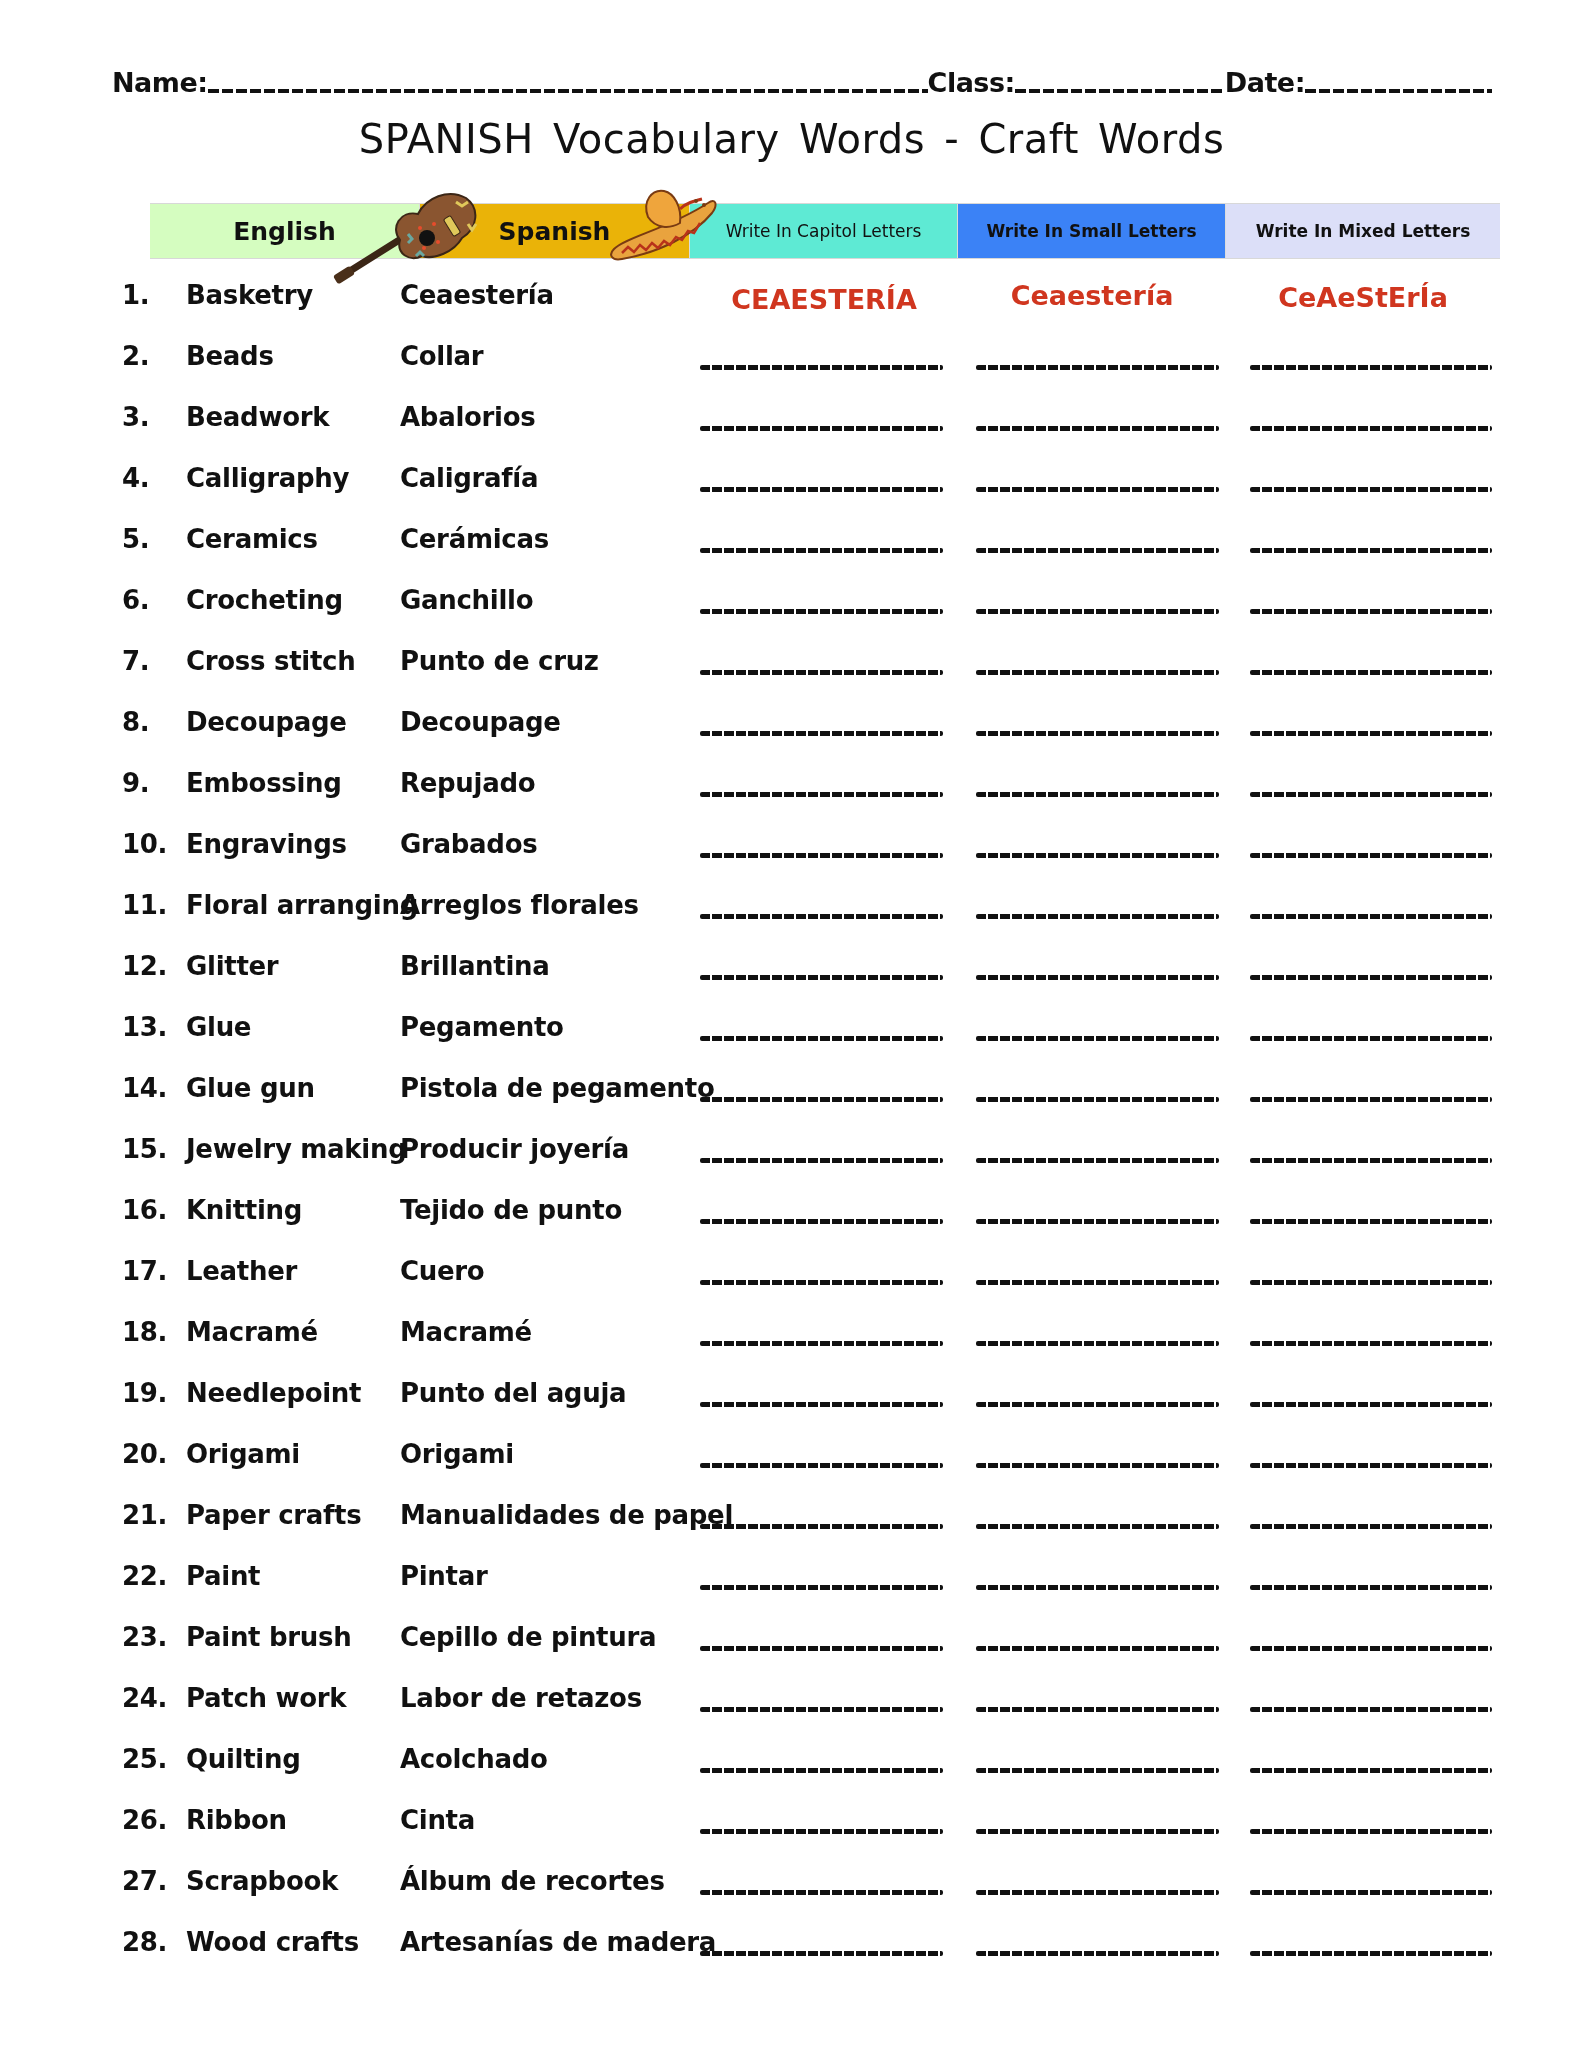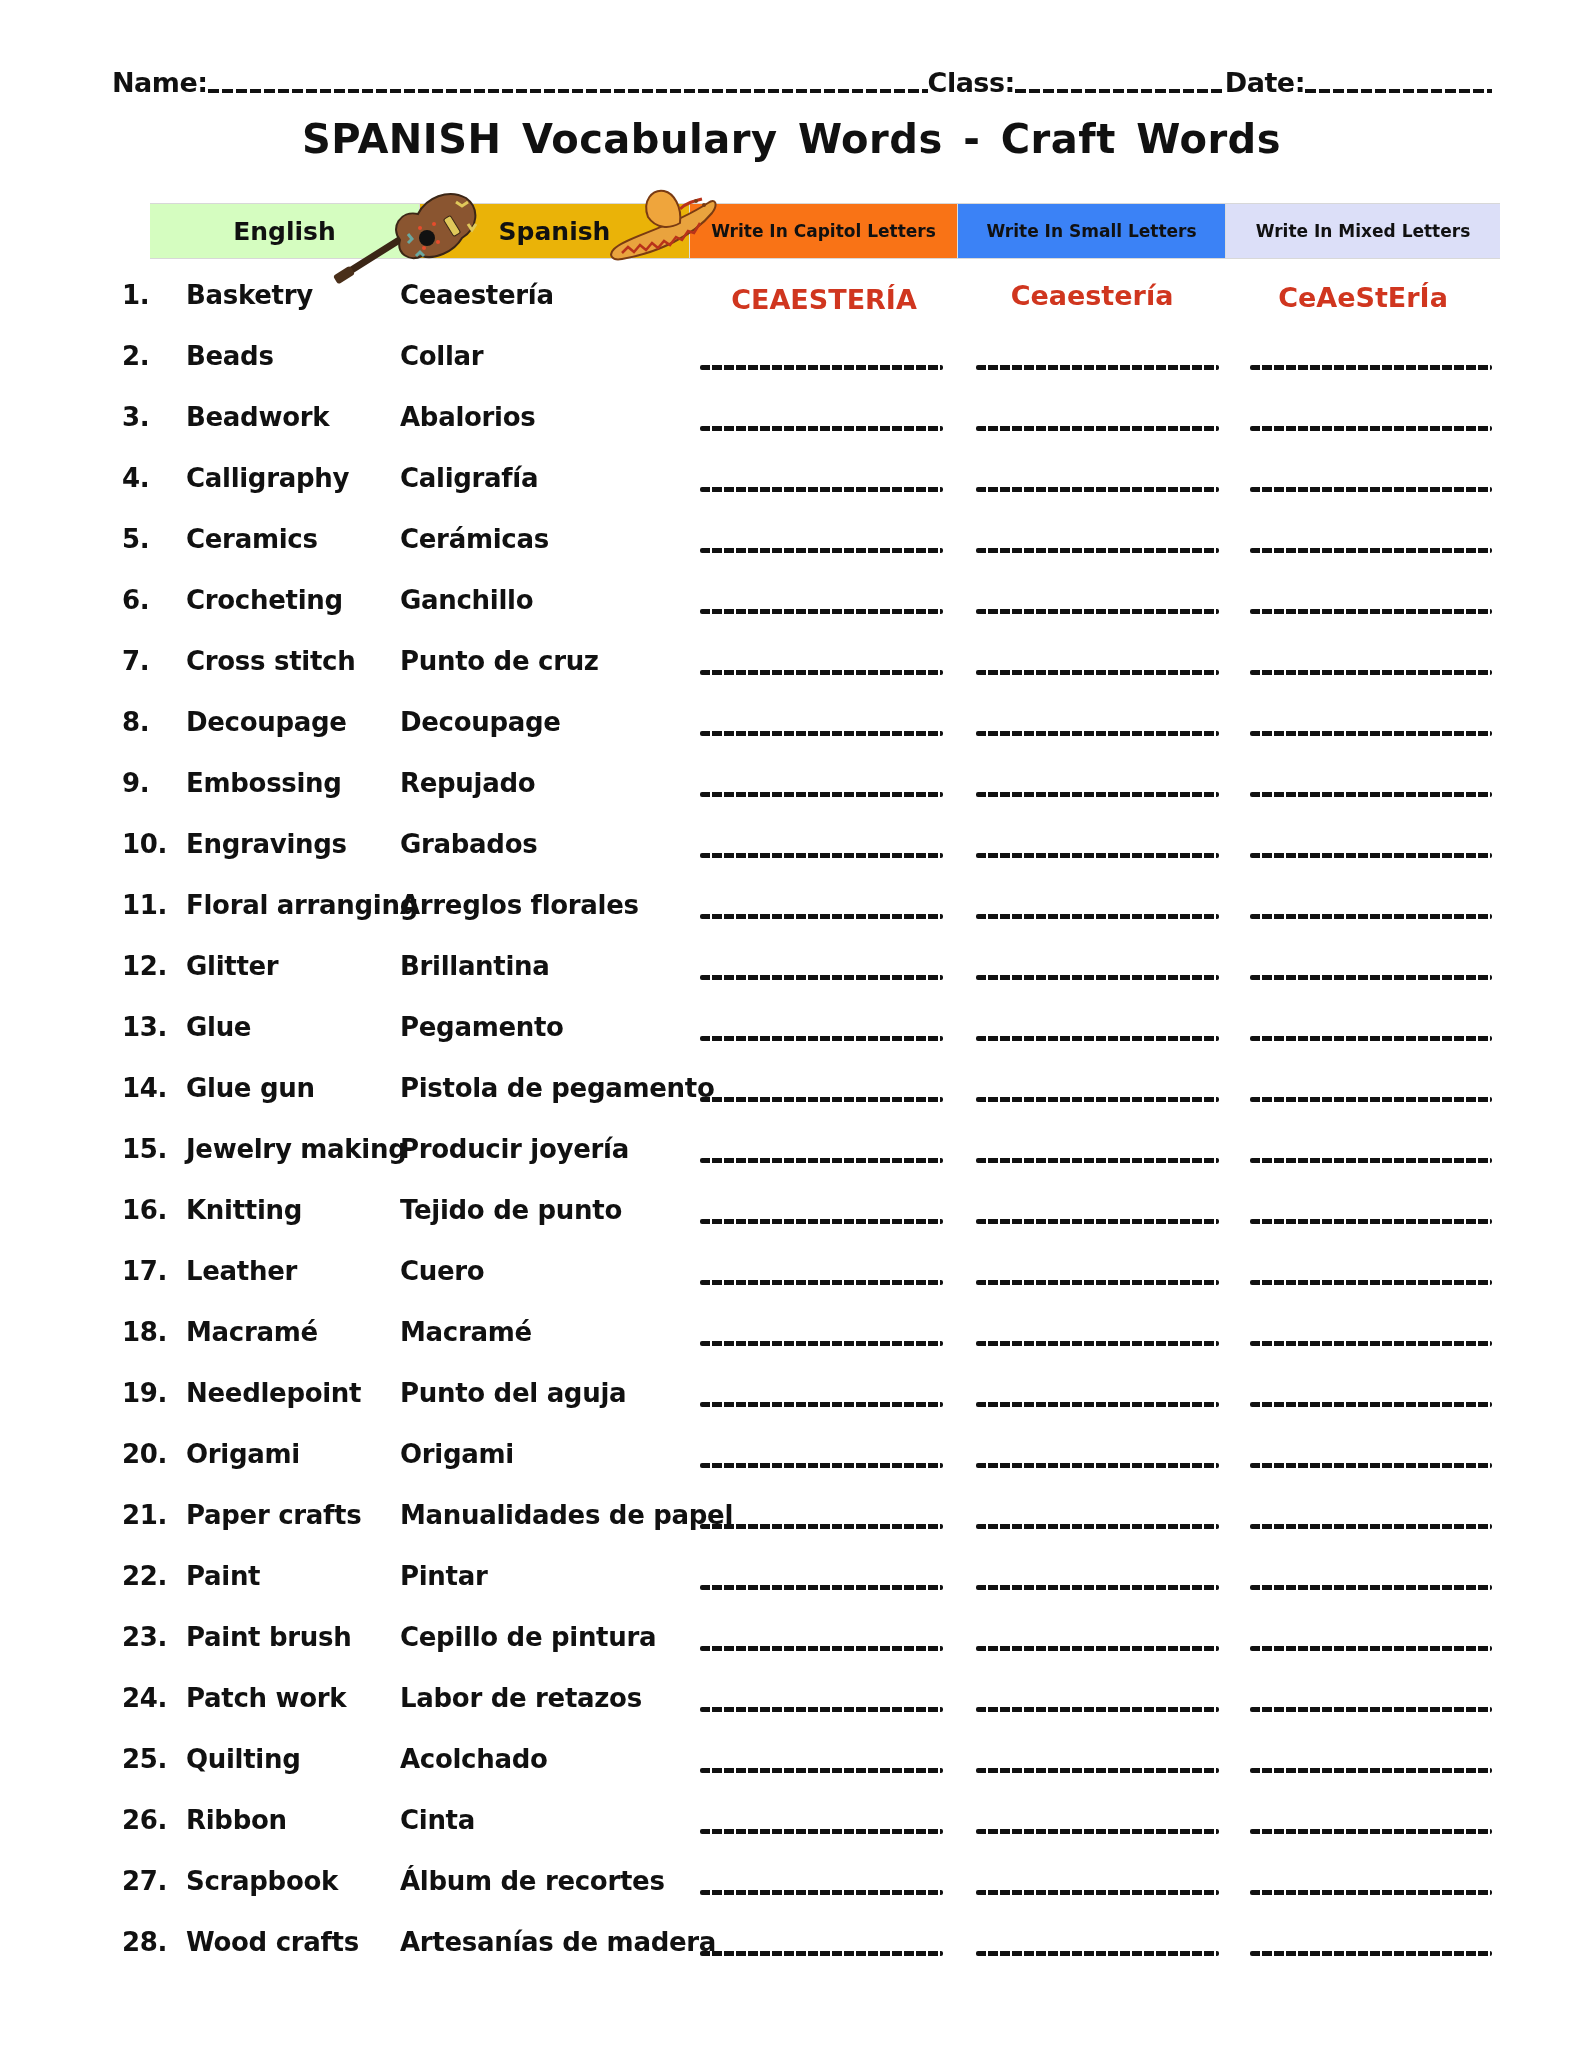--- a/index.html
+++ b/index.html
@@ -45,21 +45,21 @@
     .meta-blank.class { flex: 0 0 210px; }
 
     
     .title {
       position: absolute;
       left: 0;
       top: 116px;
       width: 1583px;
       text-align: center;
       font-size: 40px;
-      font-weight: bold;
+      font-weight: normal;
       letter-spacing: 0.5px;
       word-spacing: 6px;
     }
 
     
     .header-bar {
       position: absolute;
       left: 150px;
       top: 203px;
       width: 1350px;
@@ -72,21 +72,21 @@
       height: 100%;
       display: flex;
       align-items: center;
       justify-content: center;
       box-sizing: border-box;
       border-right: 1px solid #dcdcdc;
     }
     .hcell span { white-space: nowrap; }
     .hcell.en { width: 270px; background: #d5fdc0; font-size: 25px; font-weight: bold; }
     .hcell.es { width: 270px; background: #eab308; font-size: 25px; font-weight: bold; }
-    .hcell.cap { width: 268px; background: #f97316; font-size: 17px; font-weight: bold; }
+    .hcell.cap { width: 268px; background: #5eead4; font-size: 17px; font-weight: normal; }
     .hcell.sm { width: 268px; background: #3b82f6; font-size: 17px; font-weight: bold; }
     .hcell.mix { width: 274px; background: #dcdff8; font-size: 17px; font-weight: bold; border-right: none; }
 
     
     .guitar {
       position: absolute;
       left: 330px;
       top: 180px;
       width: 160px;
       height: 110px;

